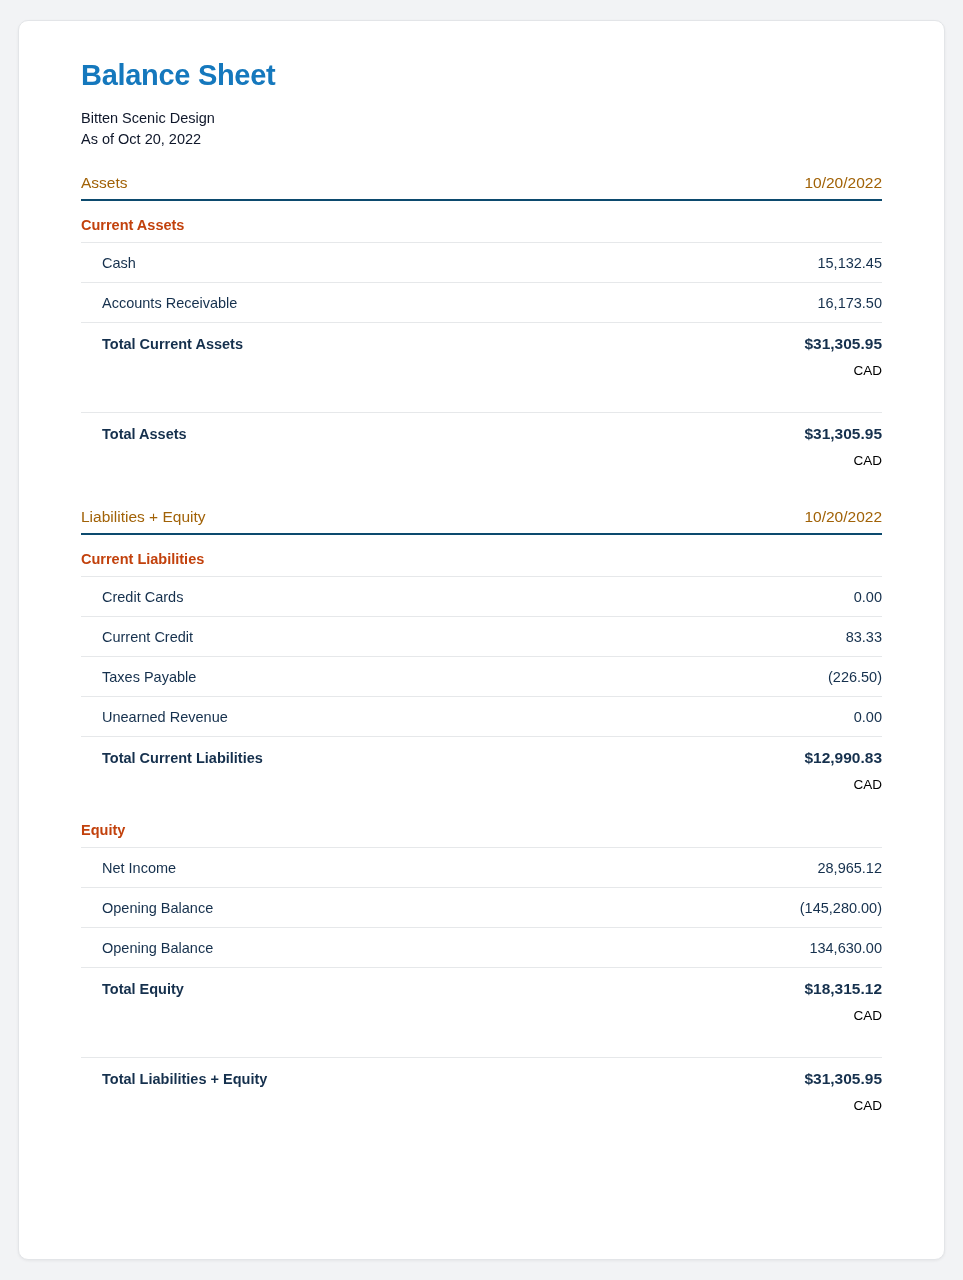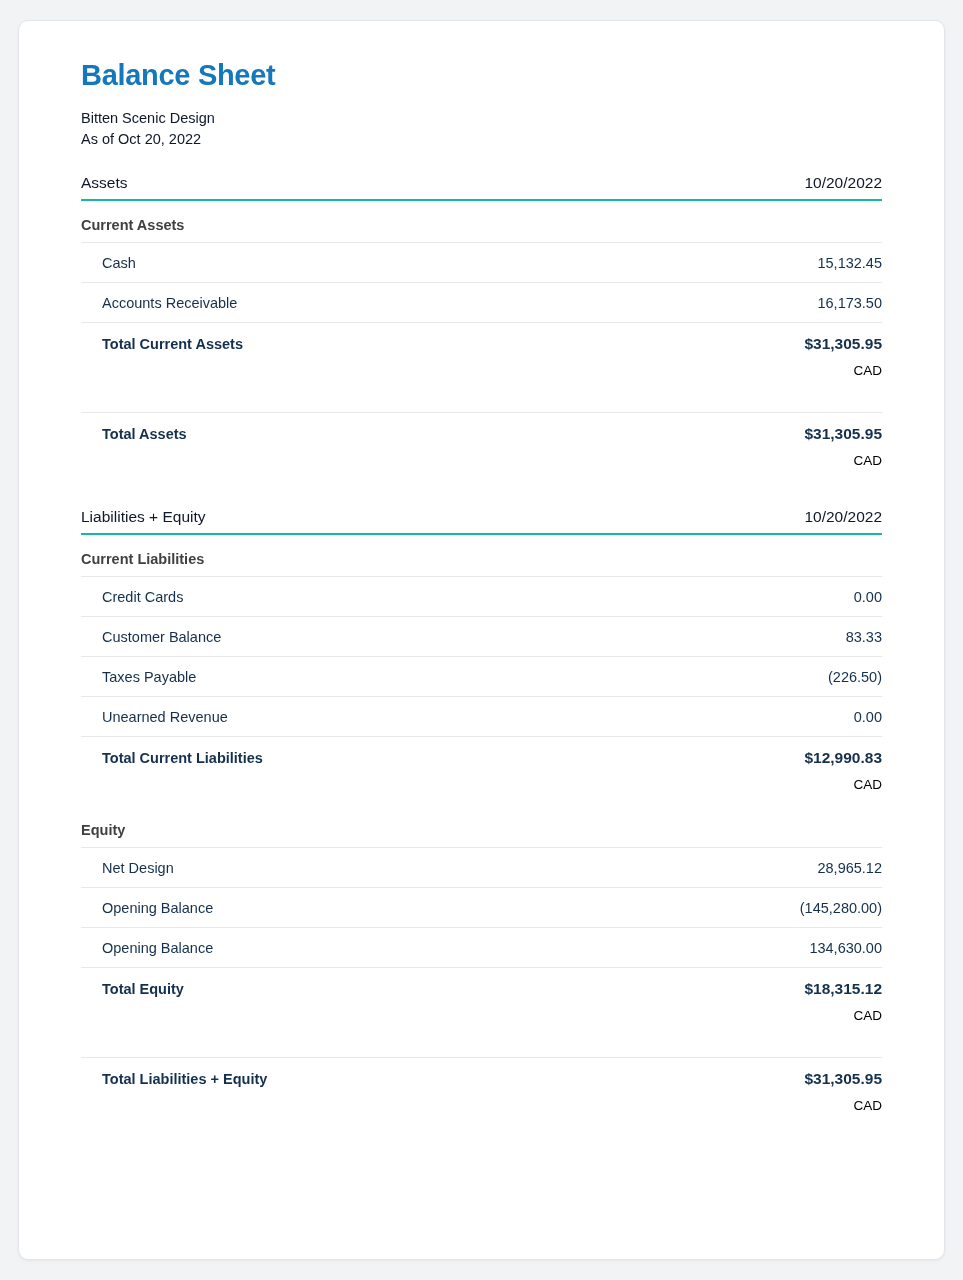--- a/index.html
+++ b/index.html
@@ -34,29 +34,29 @@
   }
   .sub-line {
     color: #0f172a;
     font-size: 14.5px;
     line-height: 21px;
   }
   .section-head {
     display: flex;
     justify-content: space-between;
     align-items: flex-end;
-    border-bottom: 2px solid #14b8a6;
+    border-bottom: 2px solid #0c4a6e;
     padding-bottom: 7px;
-    color: #0f172a;
+    color: #a16207;
     font-size: 15.5px;
   }
   .section-head .title { font-weight: normal; }
   .section-head .date { font-weight: normal; }
   .group-title {
-    color: #404040;
+    color: #c2410c;
     font-size: 14.5px;
     font-weight: bold;
     padding: 16px 0 9px 0;
     border-bottom: 1px solid #e6e8ea;
   }
   .row {
     display: flex;
     justify-content: space-between;
     align-items: baseline;
     border-bottom: 1px solid #e6e8ea;
@@ -130,21 +130,21 @@
       <span class="date">10/20/2022</span>
     </div>
 
     <div class="group-title">Current Liabilities</div>
 
     <div class="row">
       <span class="label">Credit Cards</span>
       <span class="value">0.00</span>
     </div>
     <div class="row">
-      <span class="label">Customer Balance</span>
+      <span class="label">Current Credit</span>
       <span class="value">83.33</span>
     </div>
     <div class="row">
       <span class="label">Taxes Payable</span>
       <span class="value">(226.50)</span>
     </div>
     <div class="row">
       <span class="label">Unearned Revenue</span>
       <span class="value">0.00</span>
     </div>
@@ -152,21 +152,21 @@
       <span class="label">Total Current Liabilities</span>
       <span class="value">$12,990.83</span>
     </div>
     <div class="currency">CAD</div>
 
     <div class="spacer-md"></div>
 
     <div class="group-title" style="padding-top:4px;">Equity</div>
 
     <div class="row">
-      <span class="label">Net Design</span>
+      <span class="label">Net Income</span>
       <span class="value">28,965.12</span>
     </div>
     <div class="row">
       <span class="label">Opening Balance</span>
       <span class="value">(145,280.00)</span>
     </div>
     <div class="row">
       <span class="label">Opening Balance</span>
       <span class="value">134,630.00</span>
     </div>

